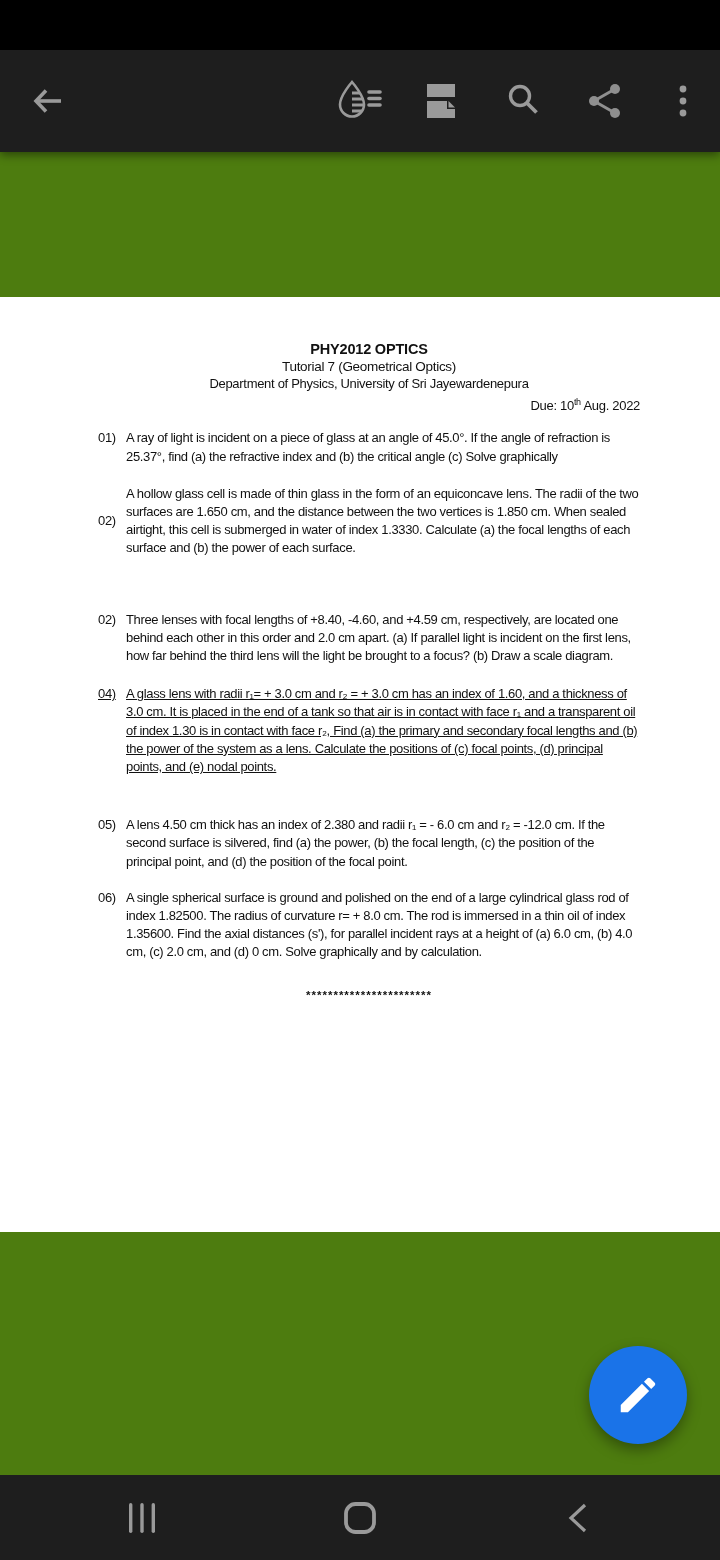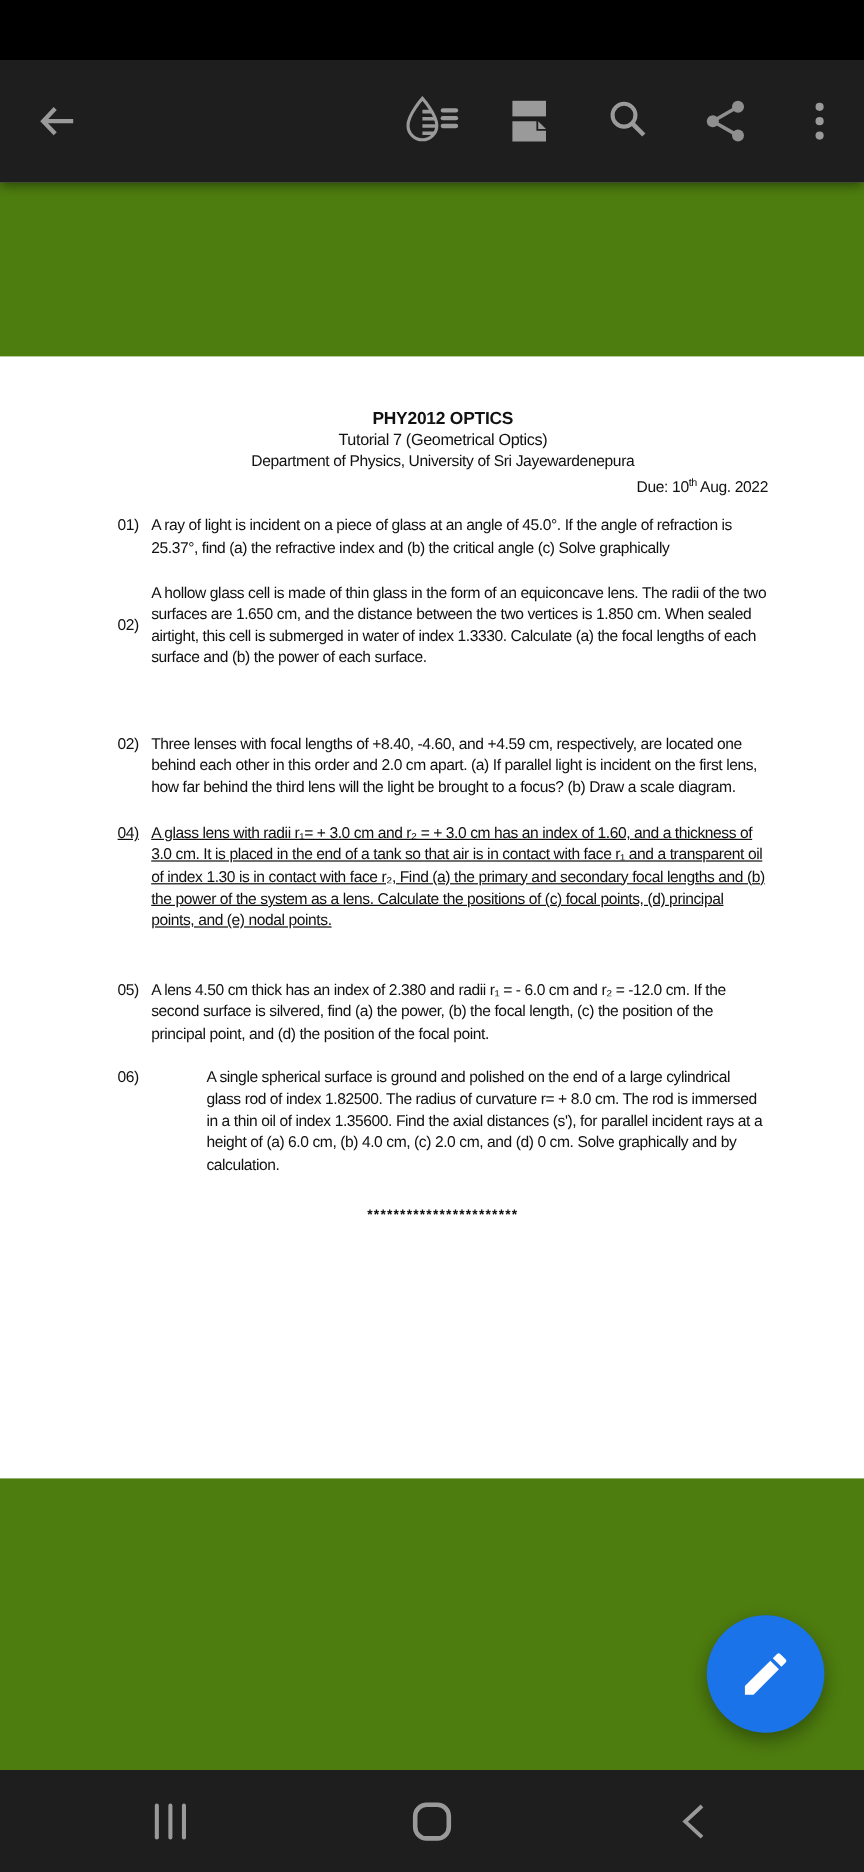--- a/index.html
+++ b/index.html
@@ -78,21 +78,21 @@
     font-size: 13px; line-height: 18.2px;
     letter-spacing: -0.35px;
   }
   .q-num { width: 28px; flex-shrink: 0; }
   .q-text { flex: 1; }
   .q1 { margin-bottom: 19px; }
   .q2 { margin-bottom: 53px; align-items: center; }
   .q3 { margin-bottom: 20px; }
   .q4 { margin-bottom: 40px; text-decoration: underline; }
   .q5 { margin-bottom: 18px; }
-  .q6 { margin-bottom: 27px; gap: 46px; }
+  .q6 { margin-bottom: 27px; }
 
   .separator {
     text-align: center;
     font-size: 11.5px; font-weight: bold; letter-spacing: 1px;
   }
 
   
   .fab {
     position: absolute; left: 589px; top: 1346px;
     width: 98px; height: 98px;

